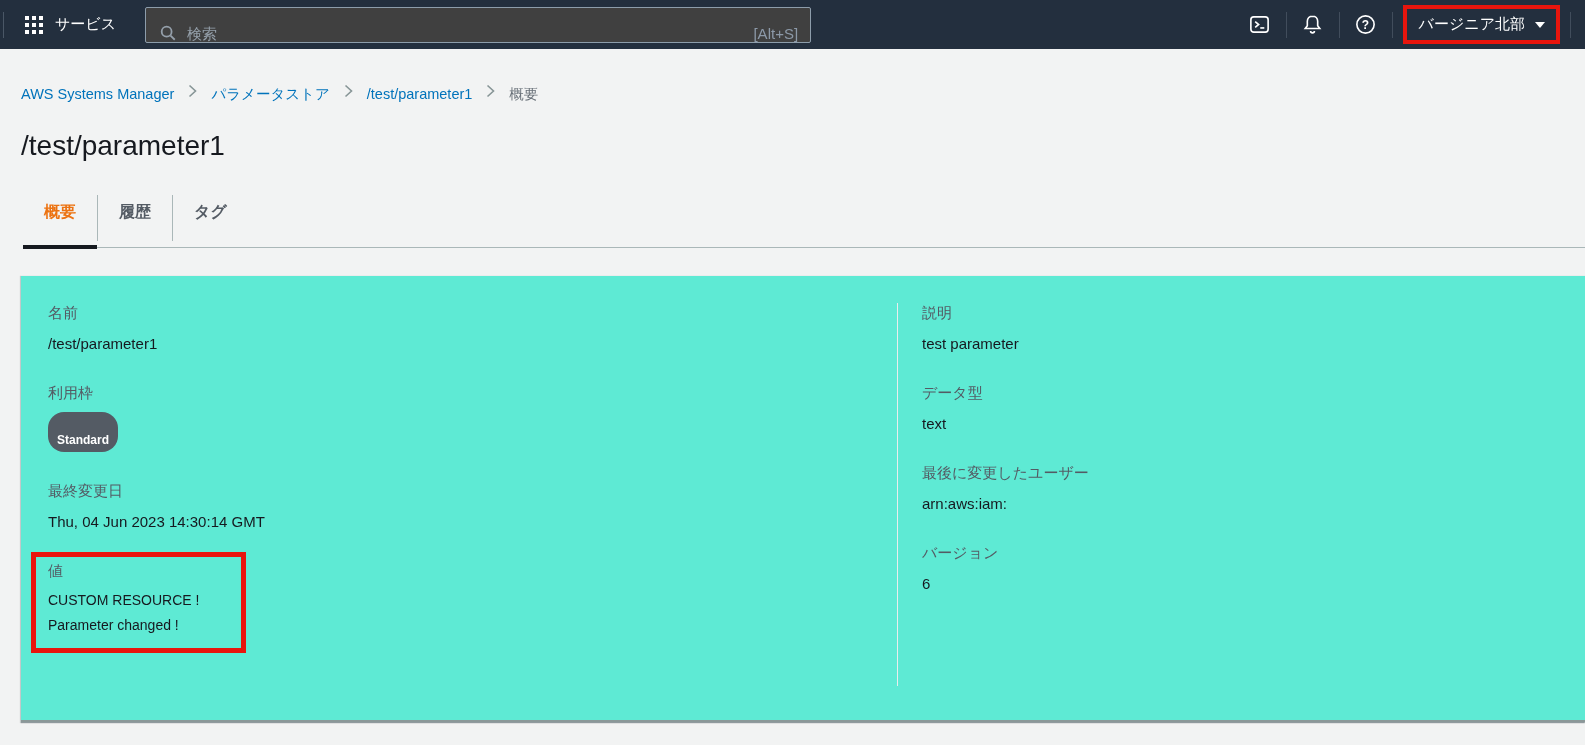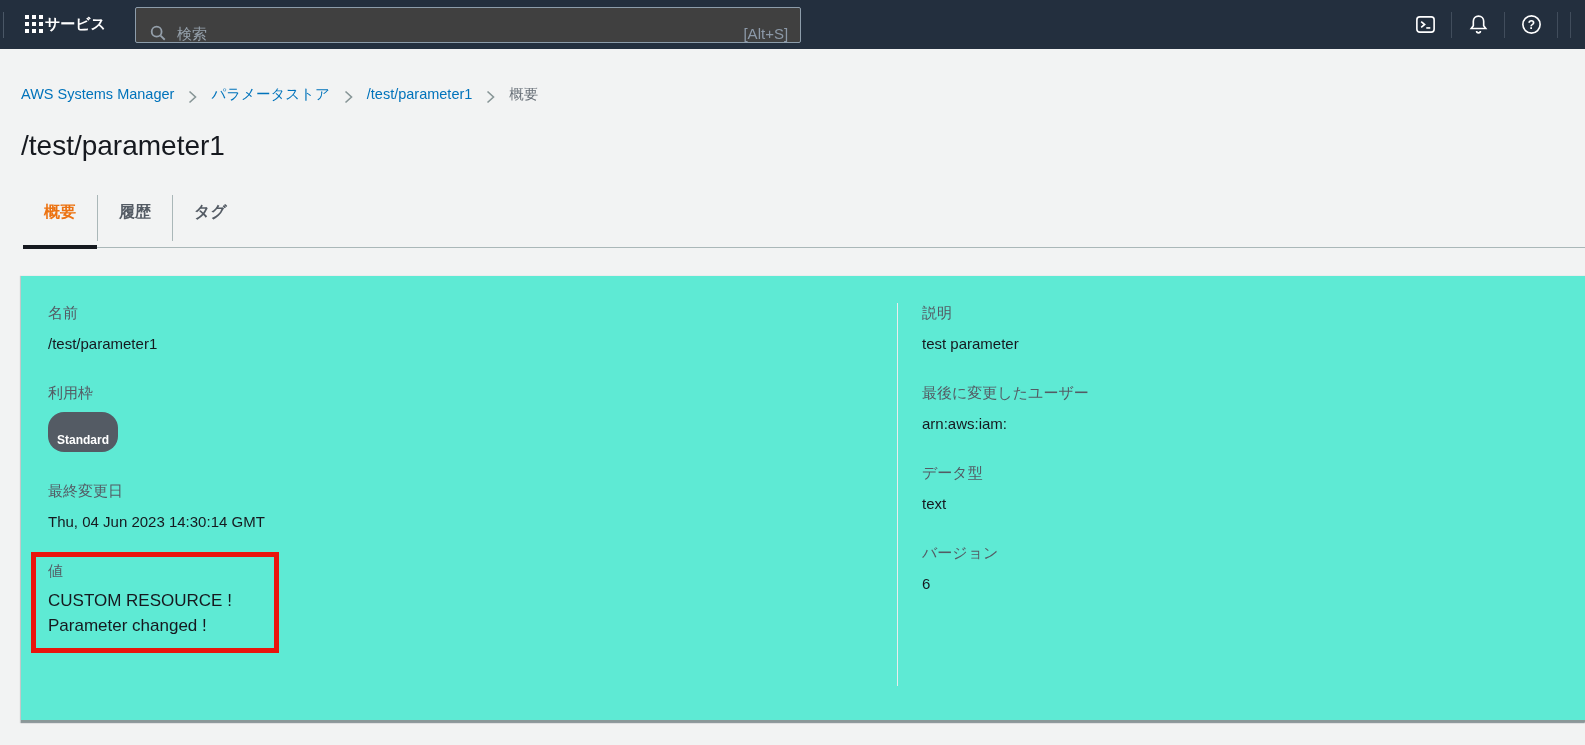--- a/index.html
+++ b/index.html
@@ -16,22 +16,22 @@
     height: 49px;
     background: #232f3e;
     display: flex;
     align-items: center;
     padding: 0 8px 0 0;
   }
   .topbar-left-edge {
     width: 1px; height: 26px; background: #4a5766; margin-left: 3px;
   }
   .services-group {
-    display: flex; align-items: flex-start; gap: 2px;
-    margin-left: 21px; cursor: pointer; font-weight: bold;
+    display: flex; align-items: flex-end; gap: 12px;
+    margin-left: 21px; cursor: pointer;
   }
   .services-label { color: #ffffff; font-size: 15px; }
   .search-box {
     margin-left: 29px;
     width: 666px; height: 36px;
     background: #404040;
     border: 1px solid #8d9dab;
     border-radius: 2px;
     display: flex; align-items: flex-end;
     padding: 0 12px 0 13px;
@@ -69,21 +69,21 @@
     border-right: 5px solid transparent;
     border-top: 6px solid #ffffff;
     display: inline-block;
   }
 
   
   .content { padding-left: 21px; }
 
   .breadcrumb {
     margin-top: 35px;
-    display: flex; align-items: flex-end;
+    display: flex; align-items: flex-start;
     font-size: 14.5px; line-height: 20px;
   }
   .crumb-link { color: #0073bb; text-decoration: none; cursor: pointer; }
   .crumb-current { color: #687078; }
   .crumb-sep { display: flex; margin: 0 14px; }
 
   .page-title {
     margin-top: 23px;
     font-size: 28px;
     font-weight: 400;
@@ -135,21 +135,21 @@
     position: absolute;
     left: 876px; top: 27px; bottom: 34px;
     width: 1px; background: #eaeded;
   }
   .col-left  { width: 876px; padding: 27px 40px 6px 27px; }
   .col-right { flex: 1; padding: 27px 40px 6px 25px; }
 
   .field { margin-bottom: 29px; }
   .field-label { color: #545b64; font-size: 15px; line-height: 20px; }
   .field-value { color: #16191f; font-size: 15px; line-height: 20px; margin-top: 11px; }
-  .value-line { font-size: 17px; line-height: 25px; color: #16191f; }
+  .value-line { font-size: 14px; line-height: 25px; color: #16191f; }
 
   .badge {
     display: inline-block;
     background: #545b64;
     color: #ffffff;
     font-size: 12px; font-weight: bold;
     line-height: 14px;
     padding: 21px 9px 5px 9px;
     border-radius: 16px;
     margin-top: 9px;
@@ -221,20 +221,26 @@
     <div class="tb-icon-btn">
       <span style="display:flex;">
         <svg width="23" height="23" viewBox="0 0 24 24">
           <circle cx="12" cy="12" r="9" fill="none" stroke="#ffffff" stroke-width="1.7"></circle>
           <text x="12" y="16.2" text-anchor="middle" fill="#ffffff" font-size="12.5" font-weight="bold" font-family="Liberation Sans, sans-serif">?</text>
         </svg>
       </span>
     </div>
     <span class="tb-divider"></span>
 
+    <div class="region-annotation">
+      <div class="region-btn">
+        <span>バージニア北部</span>
+        <span class="caret-down"></span>
+      </div>
+    </div>
     <span class="tb-divider"></span>
   </div>
 </header>
 
 <main class="content">
 
   <nav class="breadcrumb">
     <a class="crumb-link">AWS Systems Manager</a>
     <span class="crumb-sep">
       <svg width="9" height="14" viewBox="0 0 9 14" fill="none" stroke="#879596" stroke-width="1.6">
@@ -297,29 +303,29 @@
       </div>
     </div>
 
     <div class="col-right">
       <div class="field">
         <div class="field-label">説明</div>
         <div class="field-value">test parameter</div>
       </div>
 
       <div class="field">
+        <div class="field-label">データ型</div>
+        <div class="field-value">text</div>
+      </div>
+
+      <div class="field">
         <div class="field-label">最後に変更したユーザー</div>
         <div class="field-value">arn:aws:iam:</div>
       </div>
 
       <div class="field">
-        <div class="field-label">データ型</div>
-        <div class="field-value">text</div>
-      </div>
-
-      <div class="field">
         <div class="field-label">バージョン</div>
         <div class="field-value">6</div>
       </div>
     </div>
   </section>
 
 </main>
 
 </body></html>

